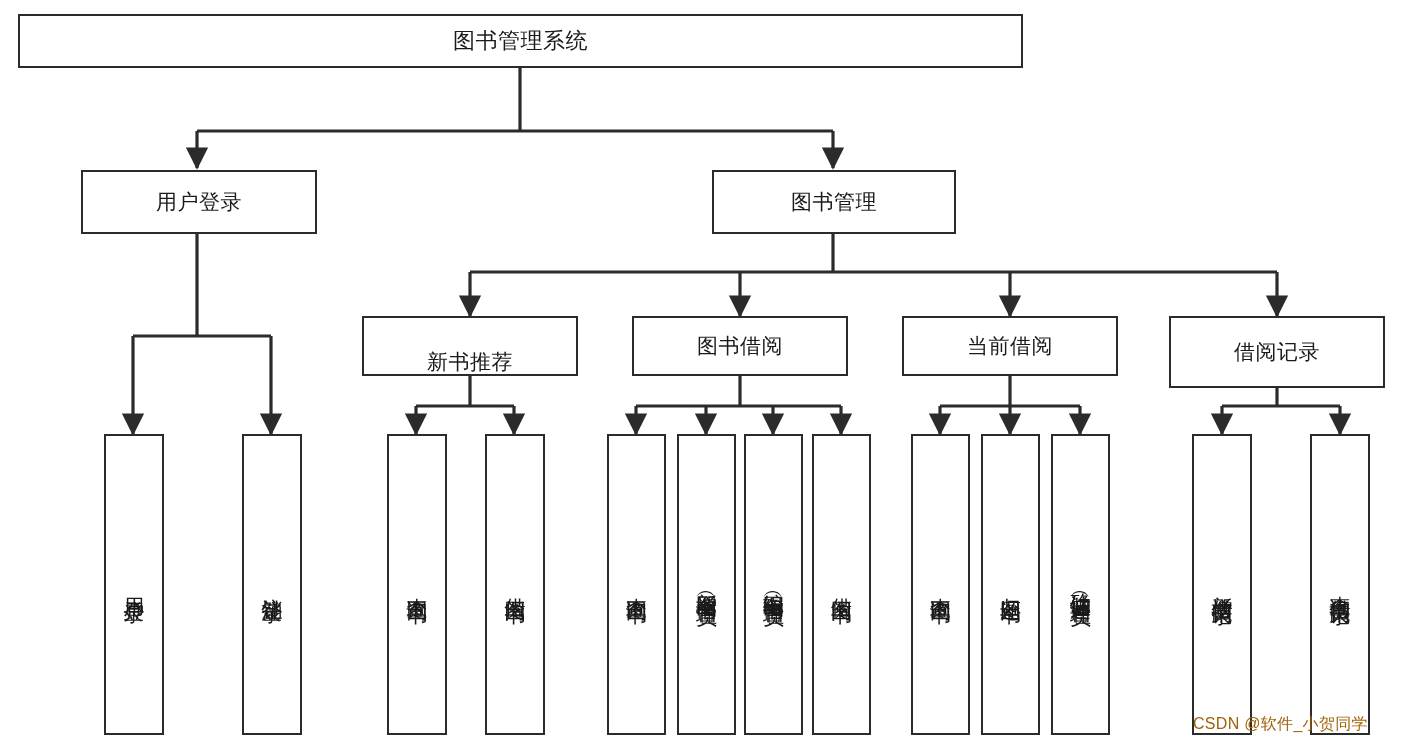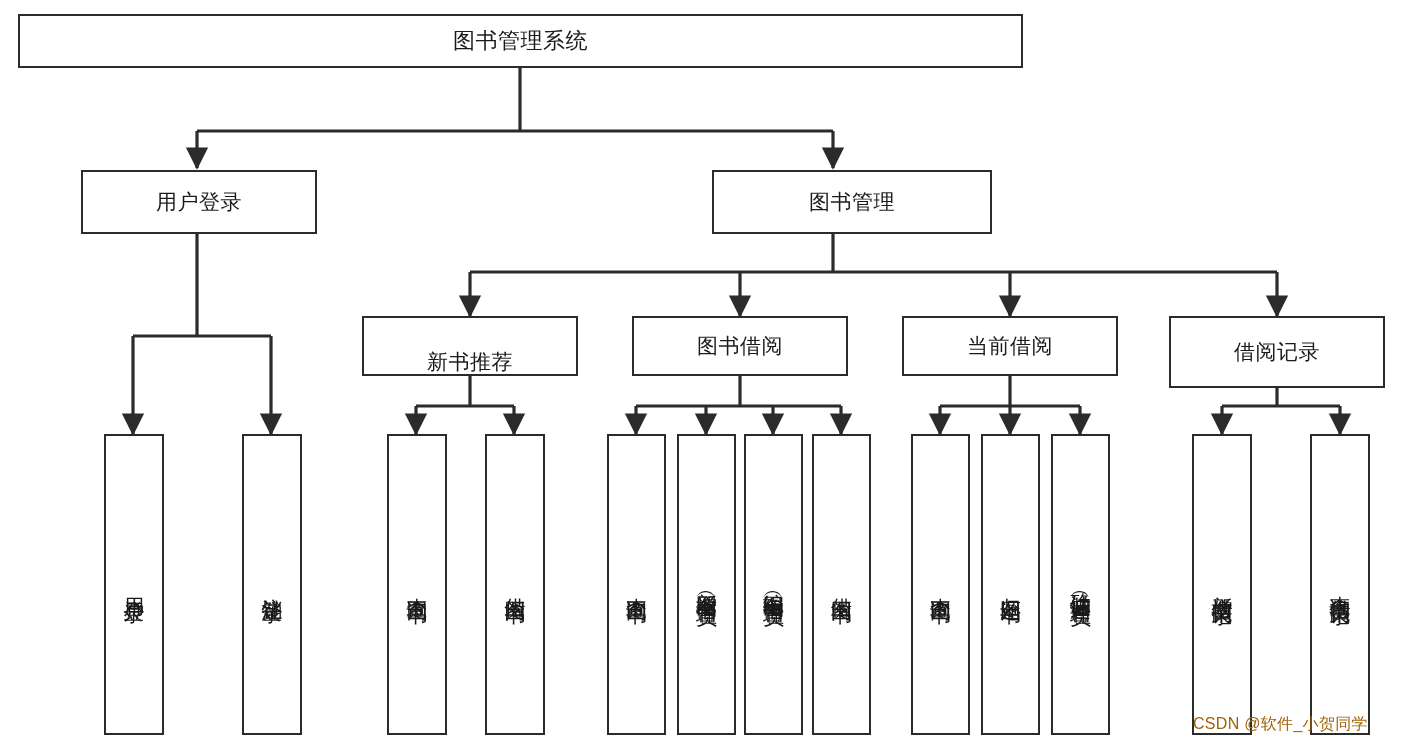--- a/index.html
+++ b/index.html
@@ -134,21 +134,21 @@
     </g>
   </svg>
 
   <div class="node horiz root" style="left:18px; top:14px; width:1005px; height:54px;">
     <span class="node-label">图书管理系统</span>
   </div>
 
   <div class="node horiz" style="left:81px; top:170px; width:236px; height:64px;">
     <span class="node-label">用户登录</span>
   </div>
-  <div class="node horiz" style="left:712px; top:170px; width:280px; height:64px;">
+  <div class="node horiz" style="left:712px; top:170px; width:244px; height:64px;">
     <span class="node-label">图书管理</span>
   </div>
 
   <div class="node horiz" style="left:362px; top:316px; width:216px; height:60px;align-items:flex-end;">
     <span class="node-label">新书推荐</span>
   </div>
   <div class="node horiz" style="left:902px; top:316px; width:216px; height:60px;">
     <span class="node-label">当前借阅</span>
   </div>
   <div class="node horiz" style="left:632px; top:316px; width:216px; height:60px;">

